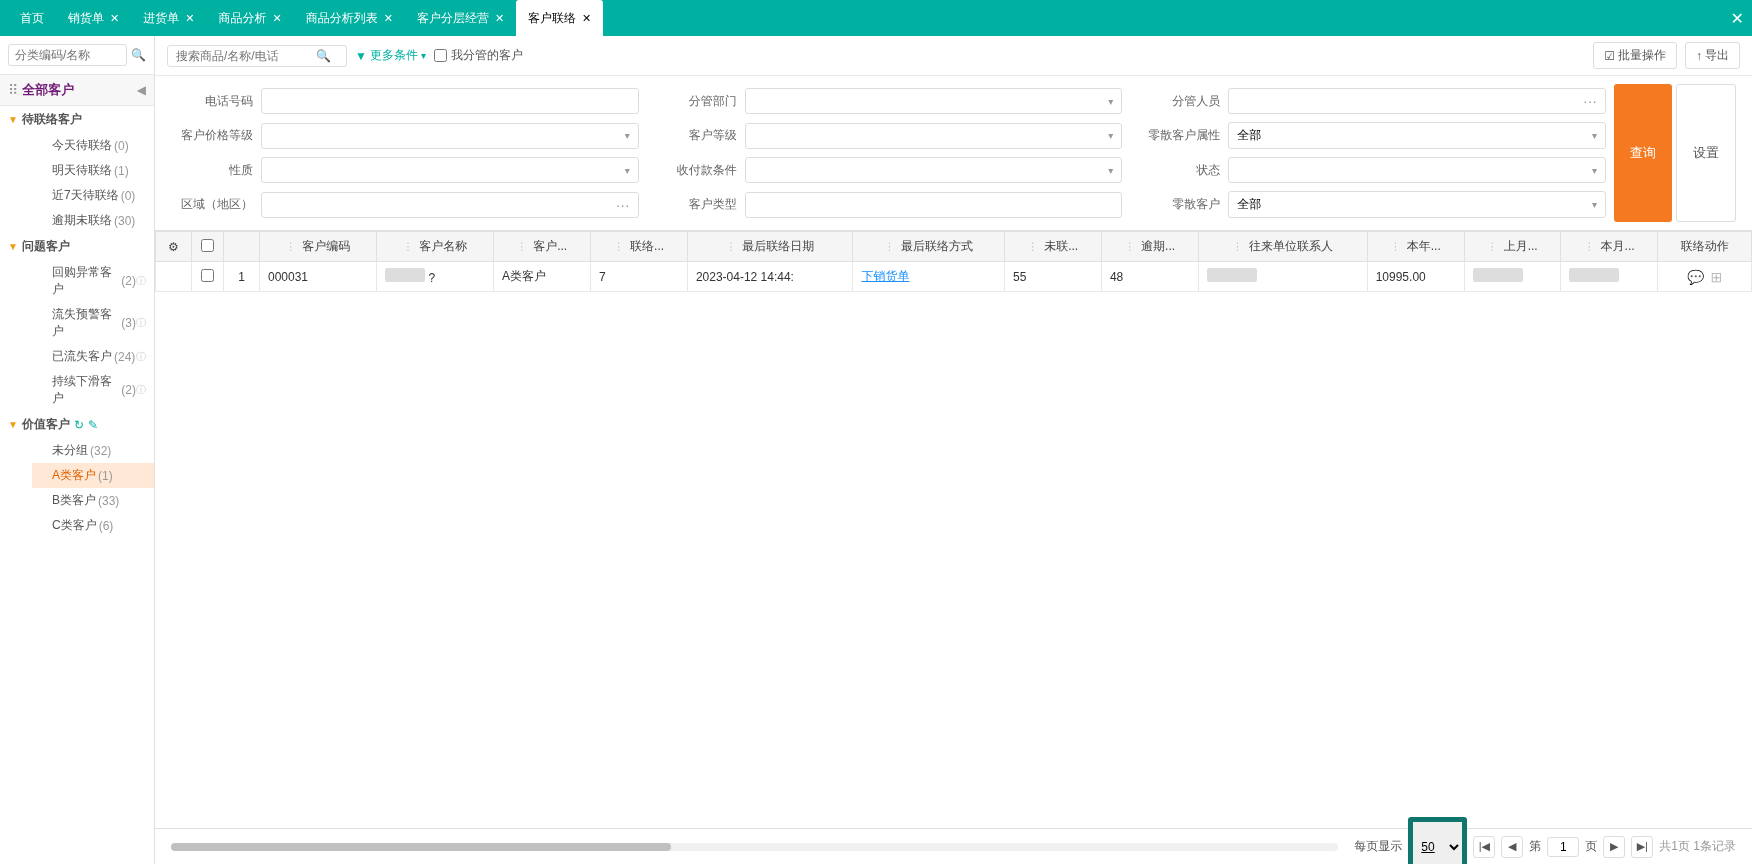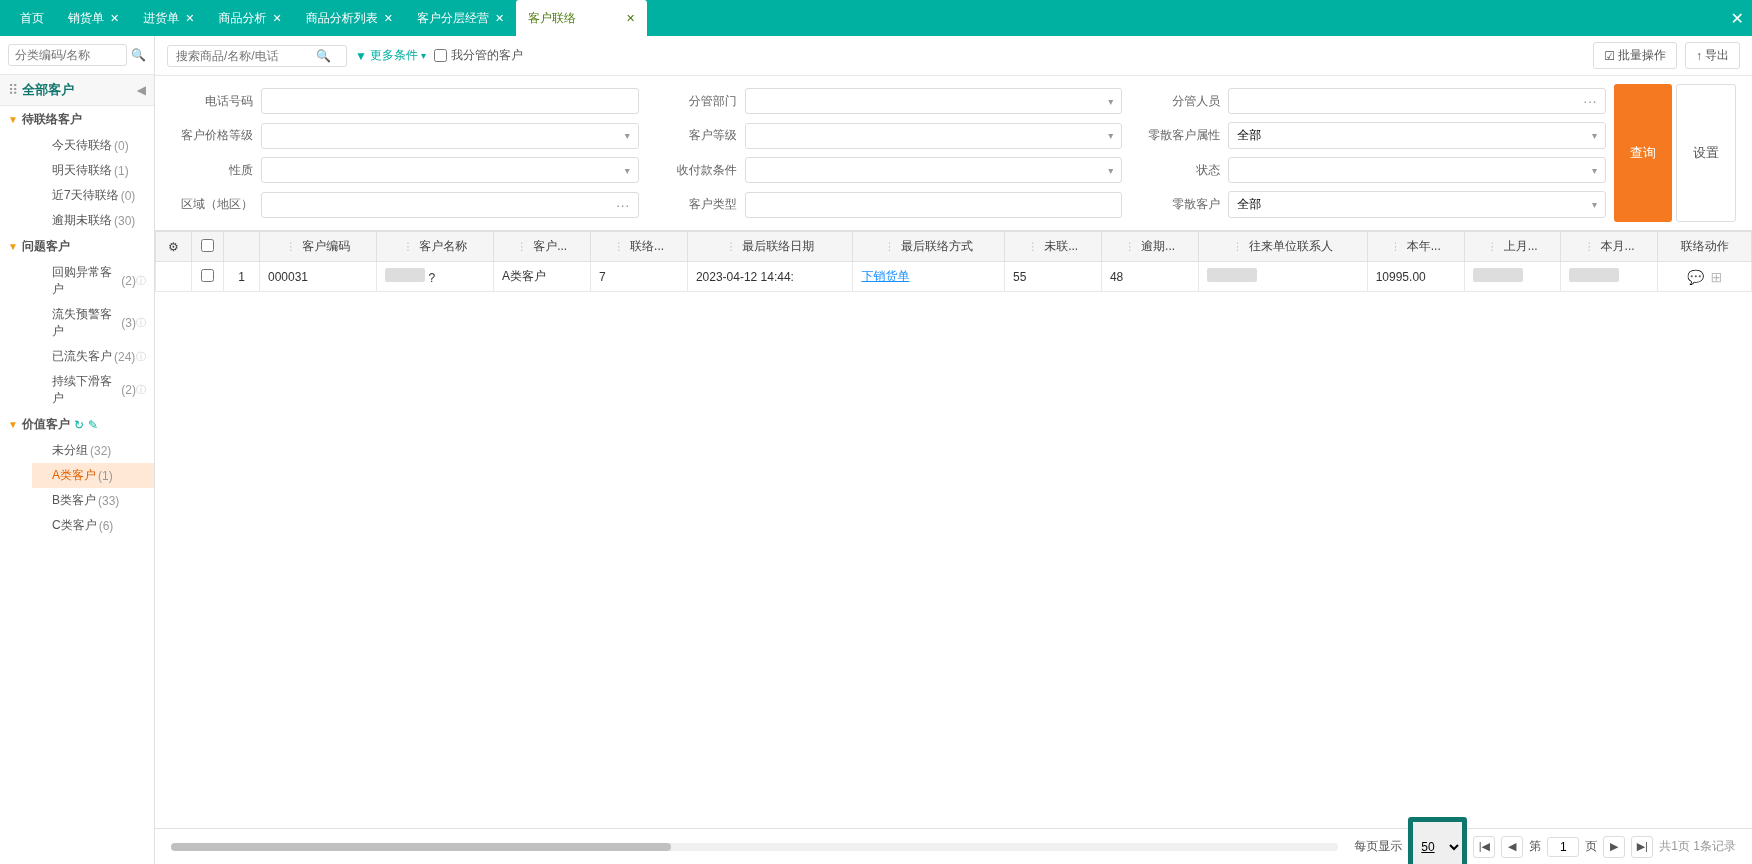--- a/index.html
+++ b/index.html
@@ -17,21 +17,21 @@
     .top-nav .nav-item {
       padding: 0 12px;
       height: 36px;
       display: flex;
       align-items: center;
       cursor: pointer;
       color: white;
       font-size: 13px;
       white-space: nowrap;
     }
-    .top-nav .nav-item.active { background: white; color: #4d7c0f; border-radius: 3px 3px 0 0; gap: 44px; }
+    .top-nav .nav-item.active { background: white; color: #000000; border-radius: 3px 3px 0 0; }
     .top-nav .nav-item .close-btn { margin-left: 6px; font-size: 11px; cursor: pointer; color: inherit; }
     .top-nav .home { font-size: 13px; }
     .top-nav-right { margin-left: auto; color: white; font-size: 16px; cursor: pointer; }
 
     
     .main-layout {
       display: flex;
       height: calc(864px - 36px);
       background: #f5f5f5;
     }
@@ -62,21 +62,21 @@
 
     .sidebar-section-header {
       display: flex;
       align-items: center;
       padding: 6px 8px;
       background: #f7f7f7;
       cursor: pointer;
       border-bottom: 1px solid #e8e8e8;
     }
     .sidebar-section-header .dots { color: #999; margin-right: 4px; font-size: 14px; }
-    .sidebar-section-header .label { font-weight: bold; font-size: 13px; color: #0f766e; }
+    .sidebar-section-header .label { font-weight: bold; font-size: 13px; color: #701a75; }
     .sidebar-section-header .collapse-btn { margin-left: auto; color: #999; }
 
     .sidebar-group-header {
       display: flex;
       align-items: center;
       padding: 5px 8px;
       cursor: pointer;
       color: #555;
       font-size: 12px;
     }

